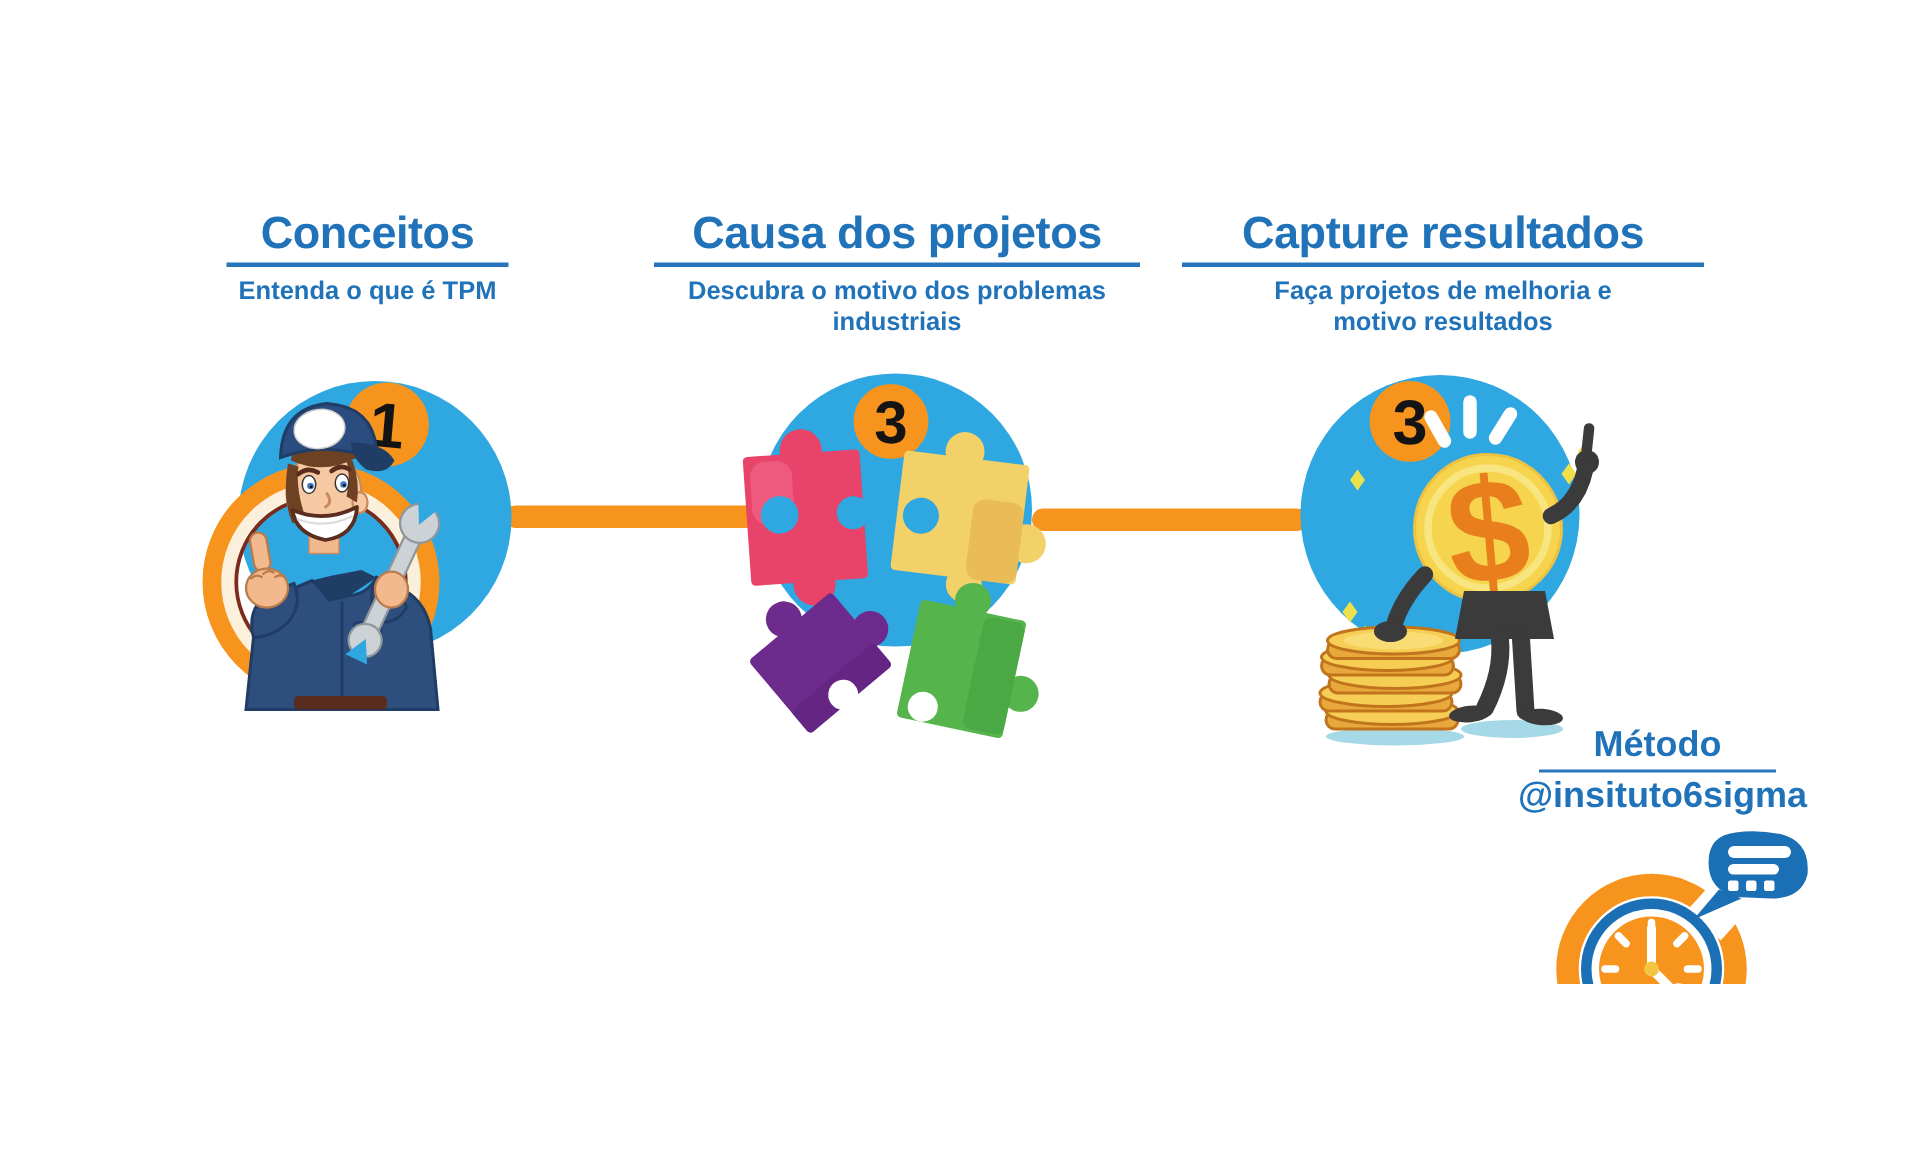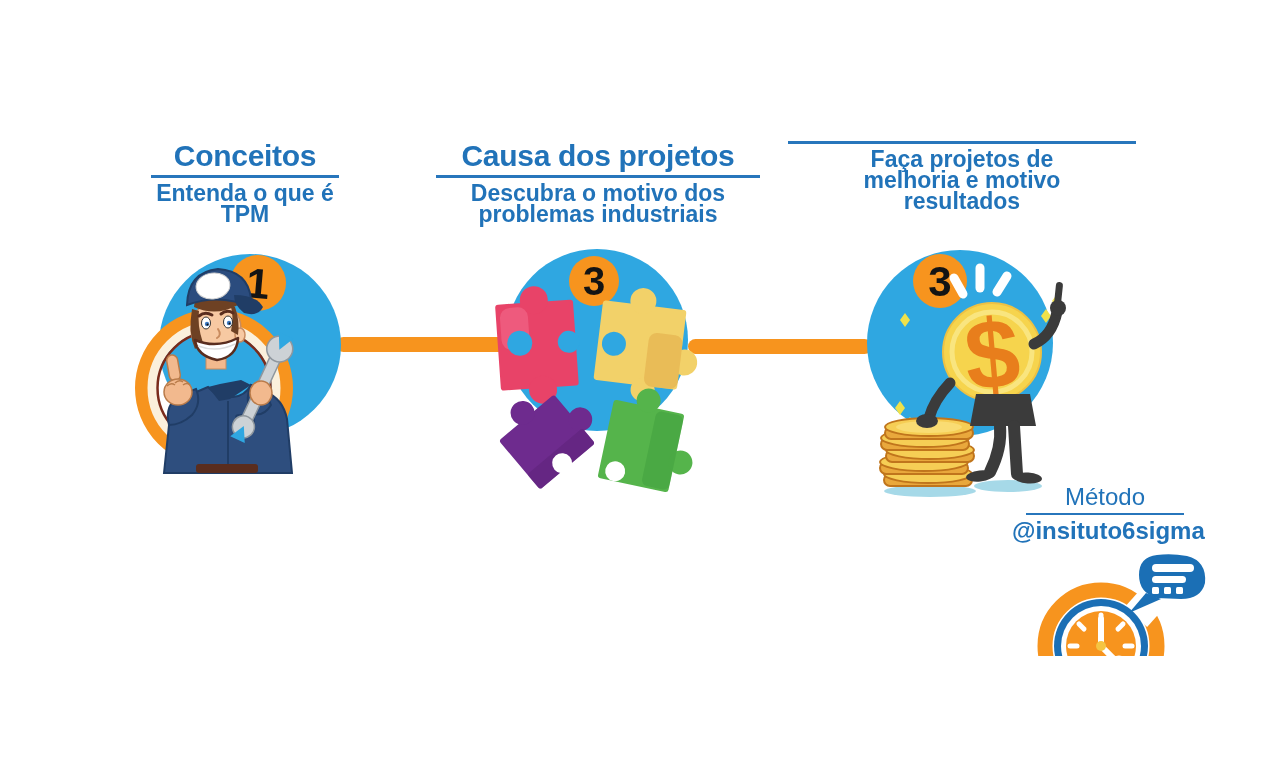--- a/index.html
+++ b/index.html
@@ -3,40 +3,40 @@
 <meta charset="utf-8">
 <style>
   html,body{margin:0;padding:0;background:#ffffff;}
   .canvas{
     position:relative;width:1280px;height:656px;background:#ffffff;
     font-family:"Liberation Sans", sans-serif;overflow:hidden;
   }
   .step-header{position:absolute;text-align:center;color:#2173B9;}
   .step-title{margin:0;font-size:30px;font-weight:700;line-height:34px;letter-spacing:-0.3px;}
   .title-underline{height:0;border-bottom:3px solid #2776BC;margin:2px auto 5px auto;}
-  .step-subtitle{margin:0 auto;font-size:23px;font-weight:700;line-height:21px;}
+  .step-subtitle{margin:0 auto;font-size:17px;font-weight:700;line-height:21px;}
   .hdr-1{left:125px;top:139px;width:240px;}
   .hdr-1 .title-underline{width:188px;}
   .hdr-1 .step-subtitle{max-width:220px;}
   .hdr-2{left:428px;top:139px;width:340px;}
   .hdr-2 .title-underline{width:324px;}
   .hdr-2 .step-subtitle{max-width:300px;}
   .hdr-3{left:786px;top:139px;width:352px;}
   .hdr-3 .title-underline{width:348px;}
   .hdr-3 .step-subtitle{max-width:260px;}
   .connector{position:absolute;height:15px;background:#F7941E;border-radius:8px;}
   .connector-1{left:336px;top:337px;width:172px;}
   .connector-2{left:688px;top:339px;width:184px;}
   .illus{position:absolute;overflow:visible;}
   .illus svg{overflow:visible;display:block;}
   .illus-1{left:140px;top:245px;}
   .illus-2{left:478px;top:250px;}
   .illus-3{left:850px;top:248px;}
   .metodo{position:absolute;left:1012px;top:484px;width:186px;text-align:center;color:#2173B9;}
-  .metodo-title{margin:0;font-size:24px;font-weight:400;line-height:26px;}
+  .metodo-title{margin:0;font-size:24px;font-weight:700;line-height:26px;}
   .metodo-underline{height:0;border-bottom:2.5px solid #2776BC;width:158px;margin:3px auto 4px auto;}
   .metodo-handle{margin:0;font-size:24px;font-weight:700;line-height:24px;}
   .logo{position:absolute;left:1025px;top:553px;overflow:visible;}
   .badge-num{font-family:"Liberation Sans", sans-serif;font-weight:700;fill:#141414;}
 </style>
 </head>
 <body>
 
 <div class="canvas">
 
@@ -46,20 +46,21 @@
     <p class="step-subtitle">Entenda o que é TPM</p>
   </div>
 
   <div class="step-header hdr-2">
     <h2 class="step-title">Causa dos projetos</h2>
     <div class="title-underline"></div>
     <p class="step-subtitle">Descubra o motivo dos problemas industriais</p>
   </div>
 
   <div class="step-header hdr-3">
+    <h2 class="step-title">Capture resultados</h2>
     <div class="title-underline"></div>
     <p class="step-subtitle">Faça projetos de melhoria e motivo resultados</p>
   </div>
 
   <div class="connector connector-1"></div>
   <div class="connector connector-2"></div>
 
   <div class="illus illus-1">
   <svg width="215" height="230" viewBox="0 0 215 230" xmlns="http://www.w3.org/2000/svg">
     <circle cx="110" cy="100" r="91" fill="#2FA7E1"></circle>

